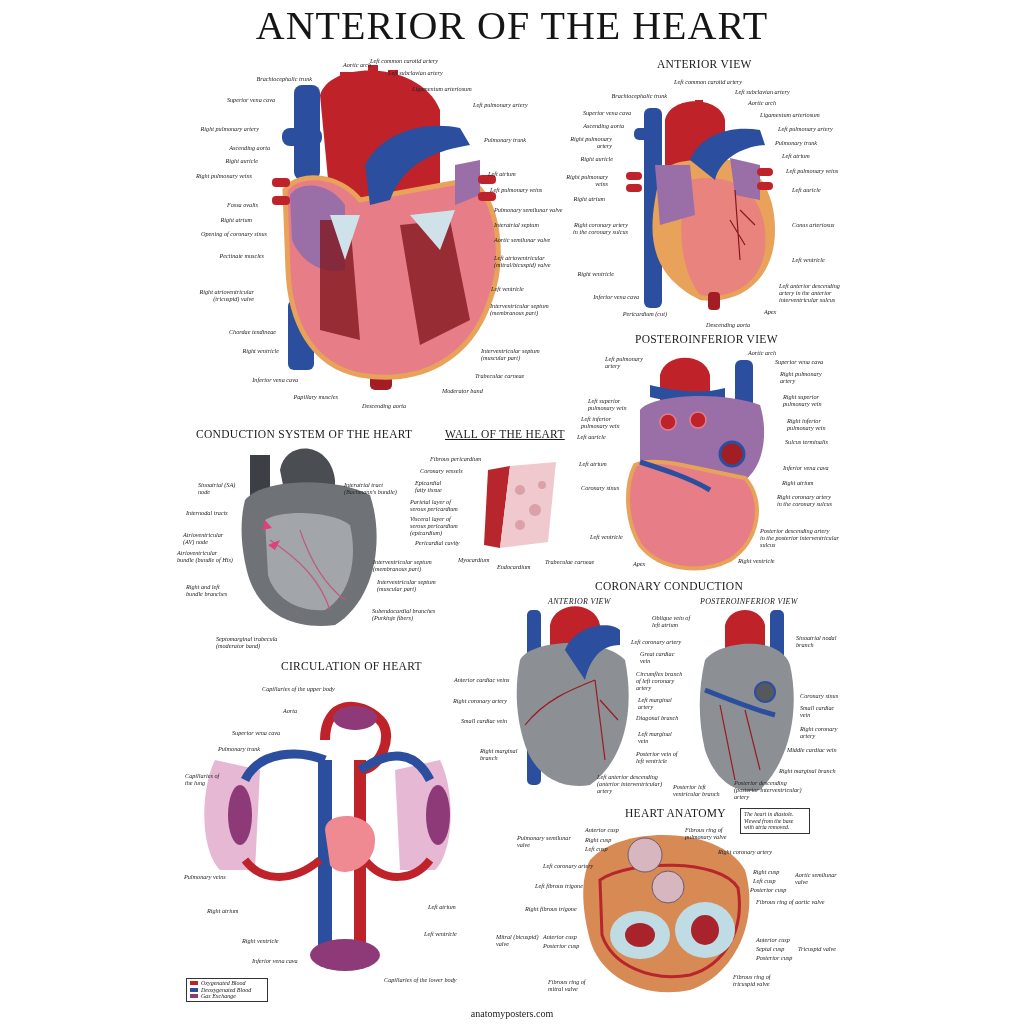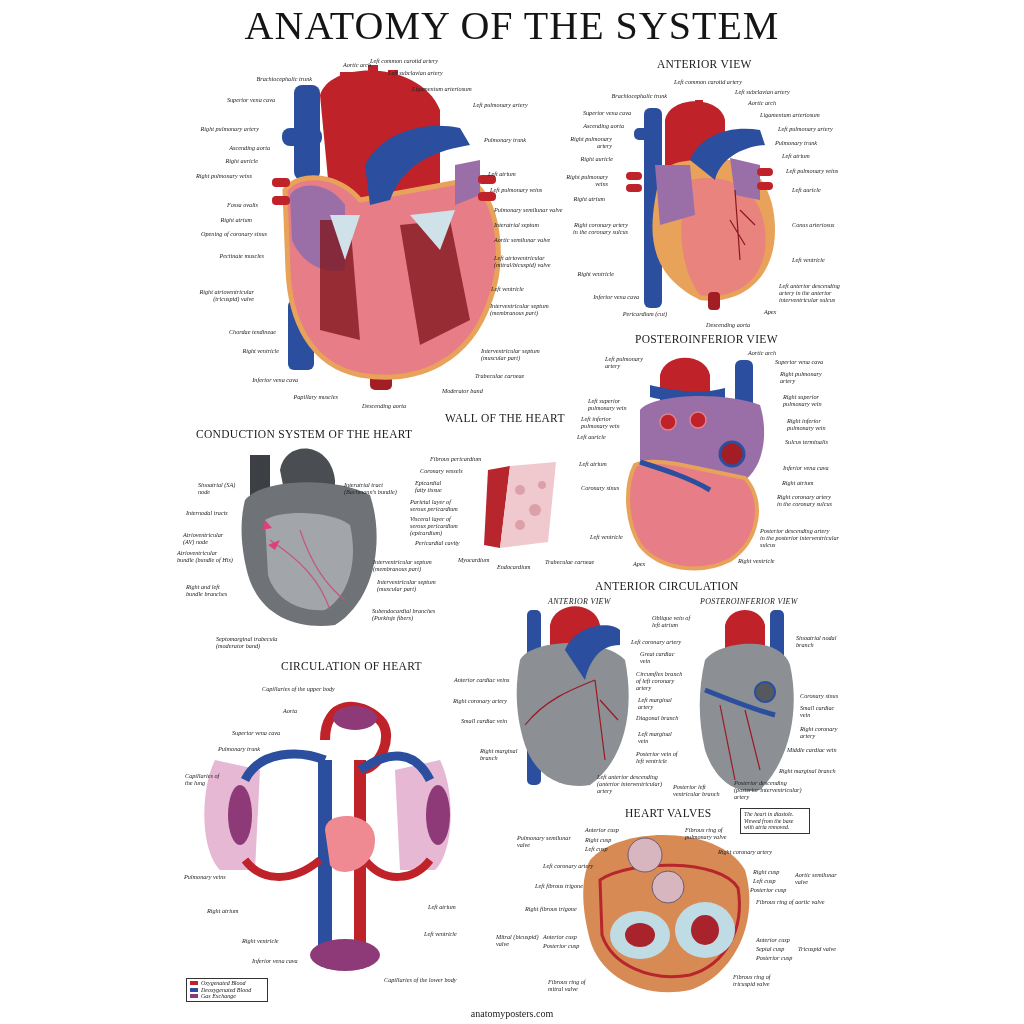--- a/index.html
+++ b/index.html
@@ -12,21 +12,21 @@
   svg.layer{position:absolute;left:0;top:0;}
   .legend{position:absolute;left:186px;top:978px;width:74px;border:1px solid #333;padding:1px 3px;font-size:6px;font-style:italic;line-height:6.5px;}
   .legend .row{display:flex;align-items:center;gap:3px;}
   .legend .sw{width:8px;height:4px;display:inline-block;}
   .note{position:absolute;left:740px;top:808px;width:62px;border:1px solid #333;padding:2px 3px;font-size:5.8px;font-style:italic;line-height:6.5px;white-space:pre;}
   .footer{position:absolute;left:0;right:0;top:1008px;text-align:center;font-size:10px;}
 </style>
 </head>
 <body>
 
-<div class="title">ANATOMY OF THE SYSTEM</div>
+<div class="title">ANTERIOR OF THE HEART</div>
 
 <svg class="layer" width="1024" height="1024" viewBox="0 0 1024 1024">
 
   <g>
     <rect x="294" y="85" width="26" height="95" rx="8" fill="#2b4f9e"></rect>
     <rect x="282" y="128" width="40" height="18" rx="8" fill="#2b4f9e"></rect>
     <rect x="288" y="300" width="26" height="70" rx="6" fill="#2b4f9e"></rect>
     <rect x="370" y="355" width="22" height="35" rx="5" fill="#a31d24"></rect>
     <path d="M320,95 C330,60 420,60 440,110 L440,200 L330,200 Z" fill="#c0222a"></path>
     <rect x="340" y="72" width="12" height="22" fill="#c0222a"></rect>
@@ -136,26 +136,26 @@
     <ellipse cx="640" cy="935" rx="30" ry="24" fill="#bfdbe4"></ellipse>
     <ellipse cx="705" cy="930" rx="30" ry="28" fill="#bfdbe4"></ellipse>
     <ellipse cx="640" cy="935" rx="15" ry="12" fill="#a8232b"></ellipse>
     <ellipse cx="705" cy="930" rx="14" ry="15" fill="#a8232b"></ellipse>
   </g>
 </svg>
 
 <div class="sec-title" style="left:657px;top:58px;">ANTERIOR VIEW</div>
 <div class="sec-title" style="left:635px;top:333px;">POSTEROINFERIOR VIEW</div>
 <div class="sec-title" style="left:196px;top:428px;">CONDUCTION SYSTEM OF THE HEART</div>
-<div class="sec-title" style="left:445px;top:412px;">WALL OF THE HEART</div>
-<div class="sec-title" style="left:595px;top:580px;">ANTERIOR CIRCULATION</div>
+<div class="sec-title" style="left:445px;top:428px;text-decoration:underline;">WALL OF THE HEART</div>
+<div class="sec-title" style="left:595px;top:580px;">CORONARY CONDUCTION</div>
 <div class="sub-title" style="left:548px;top:597px;">ANTERIOR VIEW</div>
 <div class="sub-title" style="left:700px;top:597px;">POSTEROINFERIOR VIEW</div>
 <div class="sec-title" style="left:281px;top:660px;">CIRCULATION OF HEART</div>
-<div class="sec-title" style="left:625px;top:807px;">HEART VALVES</div>
+<div class="sec-title" style="left:625px;top:807px;">HEART ANATOMY</div>
 
 <div>
   <div class="lbl" style="left:343px;top:61px;">Aortic arch</div>
   <div class="lbl" style="left:370px;top:57px;">Left common carotid artery</div>
   <div class="lbl" style="left:388px;top:69px;">Left subclavian artery</div>
   <div class="lbl" style="left:412px;top:85px;">Ligamentum arteriosum</div>
 
   <div class="lbl r" style="right:712px;top:75px;">Brachiocephalic trunk</div>
   <div class="lbl r" style="right:749px;top:96px;">Superior vena cava</div>
   <div class="lbl r" style="right:765px;top:125px;">Right pulmonary artery</div>

